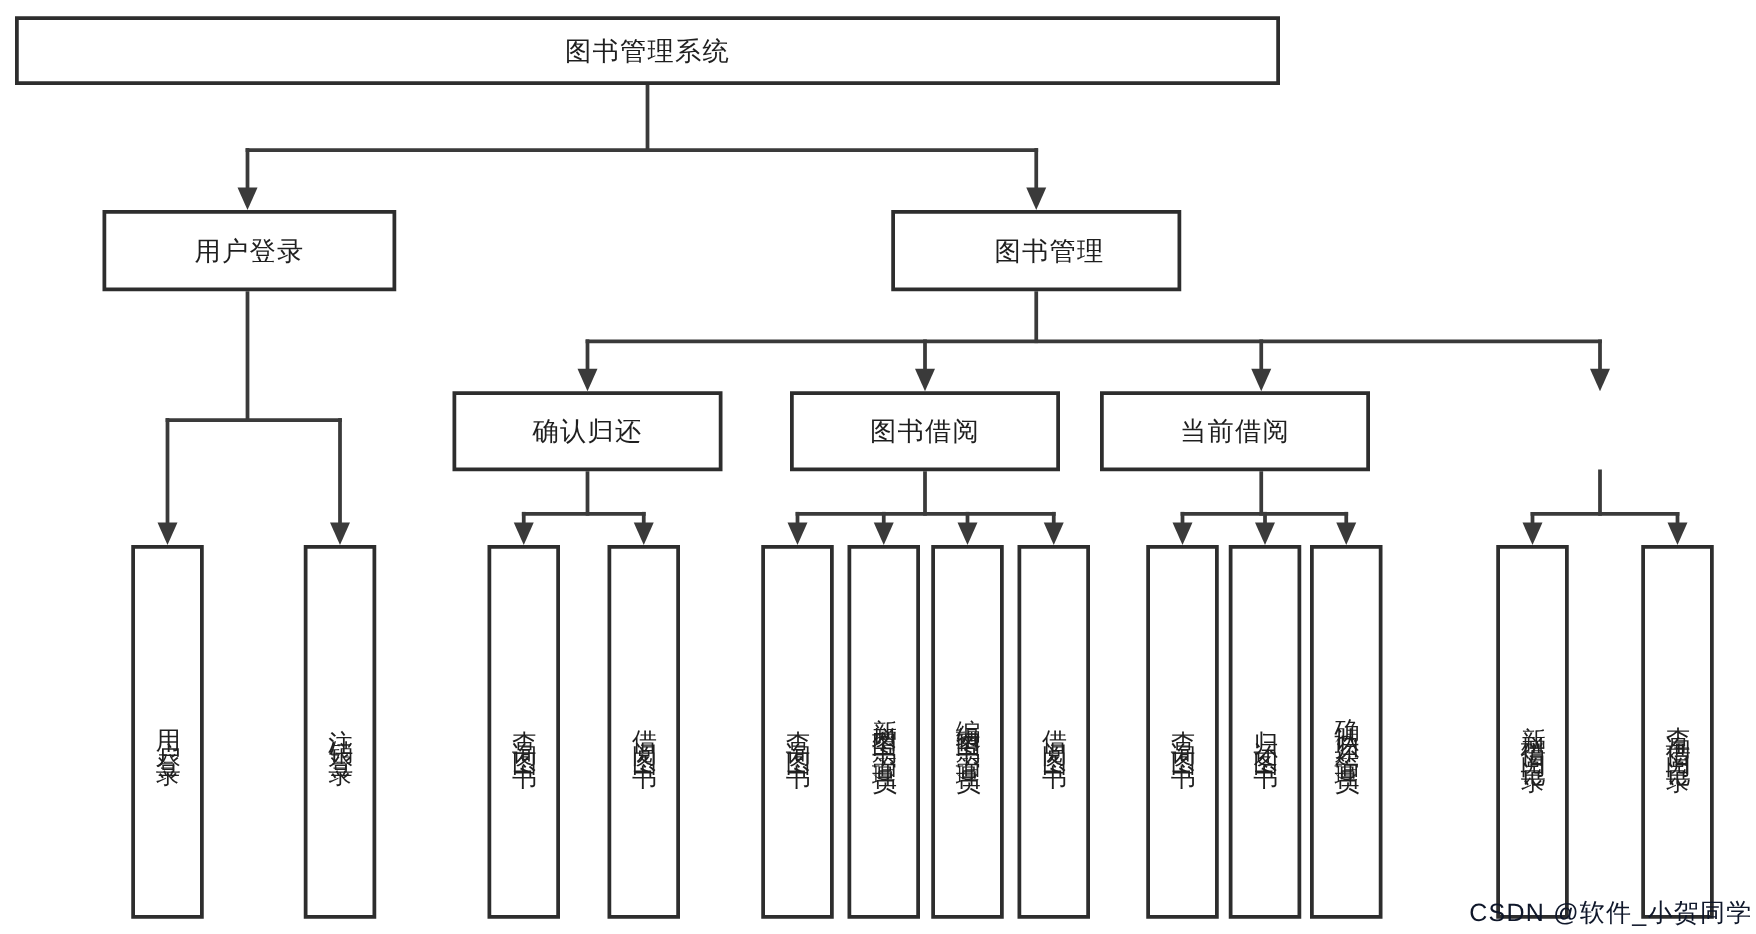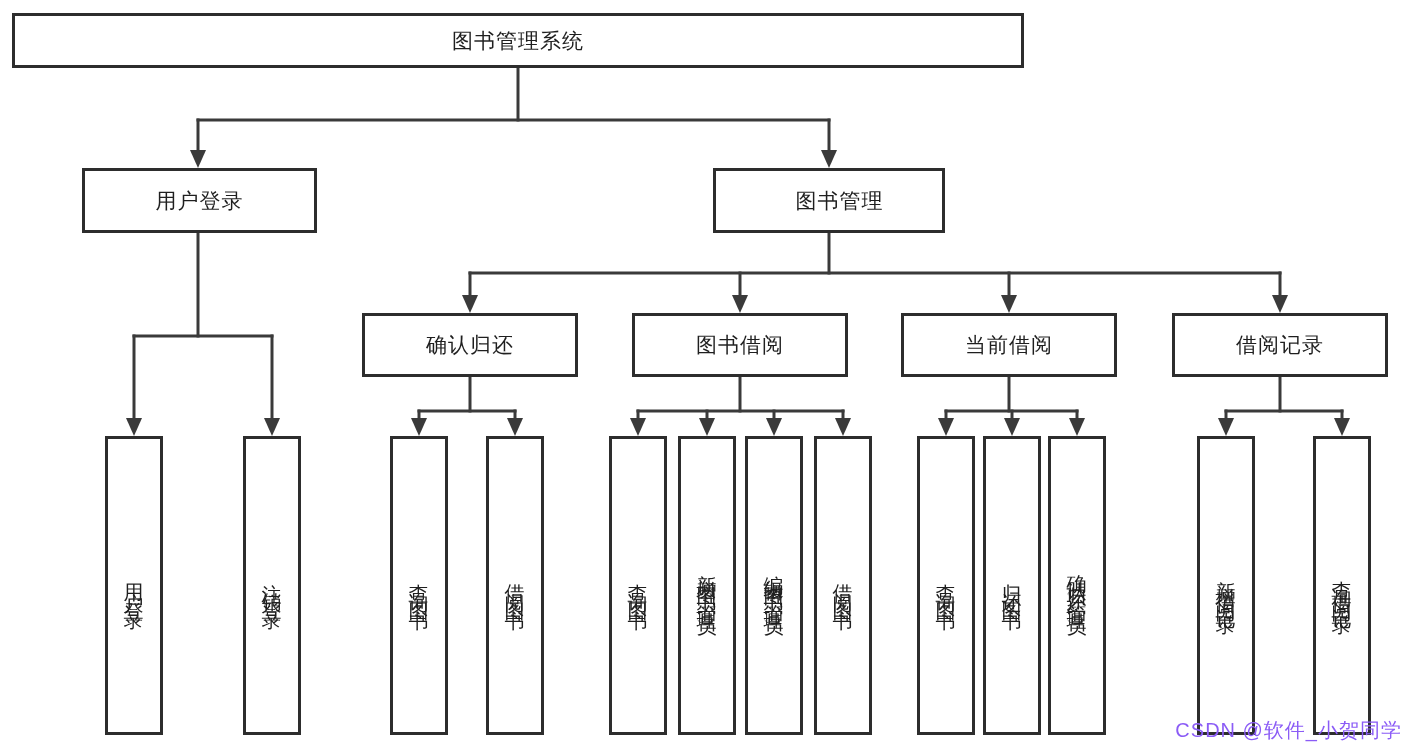--- a/index.html
+++ b/index.html
@@ -15,21 +15,21 @@
     border:3px solid #2d2d2d;display:flex;align-items:center;justify-content:center;
   }
   .hlabel{font-size:21px;letter-spacing:1px;white-space:nowrap;}
   .leaf{
     top:436px;width:58px;height:299px;
     writing-mode:vertical-rl;text-orientation:mixed;
     font-size:20px;letter-spacing:9px;line-height:1;
   }
   .watermark{
     position:absolute;top:717px;right:3px;
-    font-size:20px;color:#8b5cf6;letter-spacing:1px;white-space:nowrap;
+    font-size:20px;color:#0f172a;letter-spacing:1px;white-space:nowrap;
     z-index:5;
   }
 </style>
 </head>
 <body>
 
 <div class="stage">
 
   <svg class="connectors" width="1405" height="747" viewBox="0 0 1405 747">
     <g stroke="#3a3a3a" stroke-width="3" stroke-linecap="square" fill="#3a3a3a">
@@ -95,22 +95,21 @@
     </g>
   </svg>
 
   <div class="box hlabel" style="left:12px;top:13px;width:1012px;height:55px;">图书管理系统</div>
 
   <div class="box hlabel" style="left:82px;top:168px;width:235px;height:65px;">用户登录</div>
   <div class="box hlabel" style="left:713px;top:168px;width:232px;height:65px;padding-left:21px;">图书管理</div>
 
   <div class="box hlabel" style="left:362px;top:313px;width:216px;height:64px;">确认归还</div>
   <div class="box hlabel" style="left:632px;top:313px;width:216px;height:64px;font-family:Liberation Mono, monospace;">图书借阅</div>
-  <div class="box hlabel" style="left:901px;top:313px;width:216px;height:64px;">当前借阅</div>
-  <div class="box hlabel" style="left:1172px;top:313px;width:216px;height:64px;">借阅记录</div>
+  <div class="box hlabel" style="left:880px;top:313px;width:216px;height:64px;">当前借阅</div>
 
   <div class="box leaf" style="left:105px;">用户登录</div>
   <div class="box leaf" style="left:243px;">注销登录</div>
 
   <div class="box leaf" style="left:390px;">查询图书</div>
   <div class="box leaf" style="left:486px;">借阅图书</div>
 
   <div class="box leaf" style="left:609px;">查询图书</div>
   <div class="box leaf" style="left:678px;letter-spacing:6px;">新增图书（管理员）</div>
   <div class="box leaf" style="left:745px;letter-spacing:6px;">编辑图书（管理员）</div>

